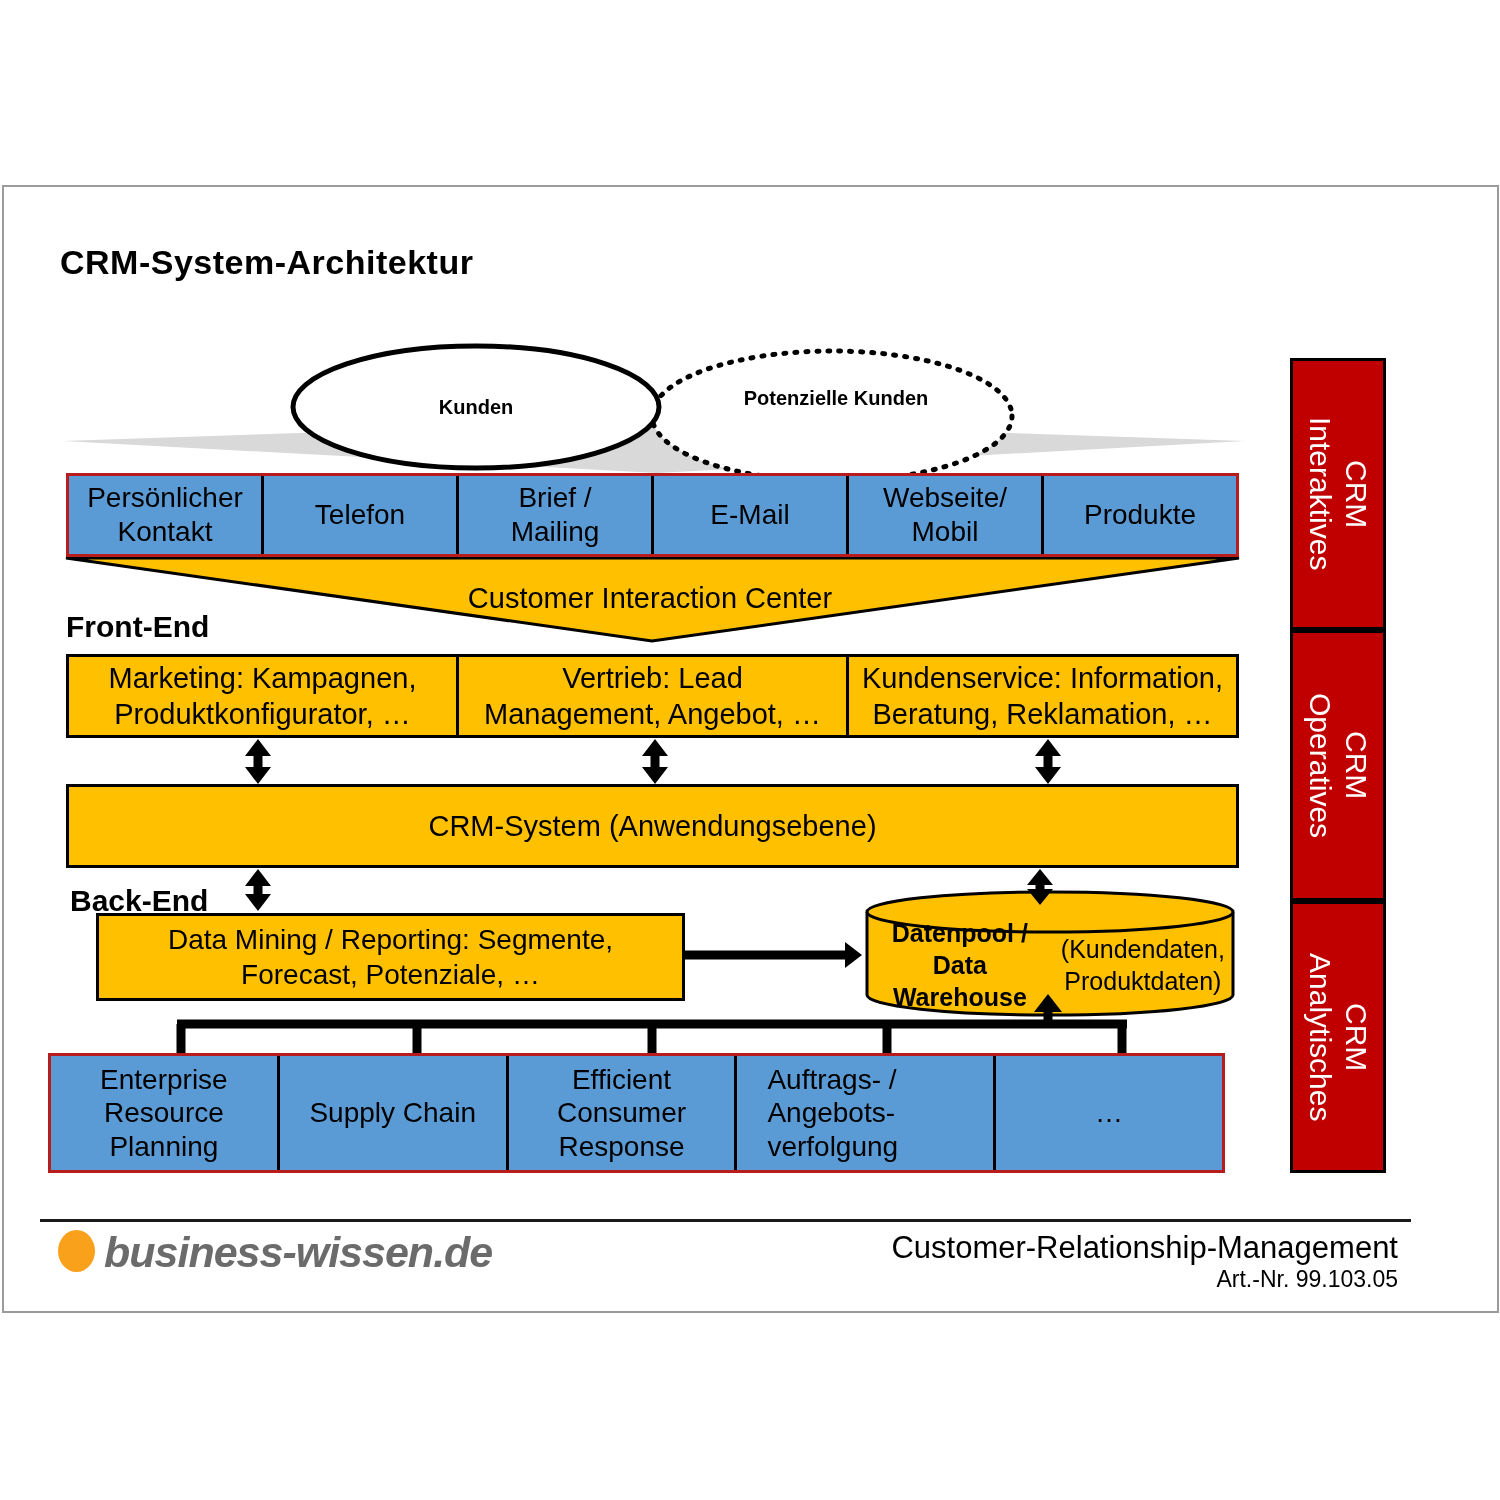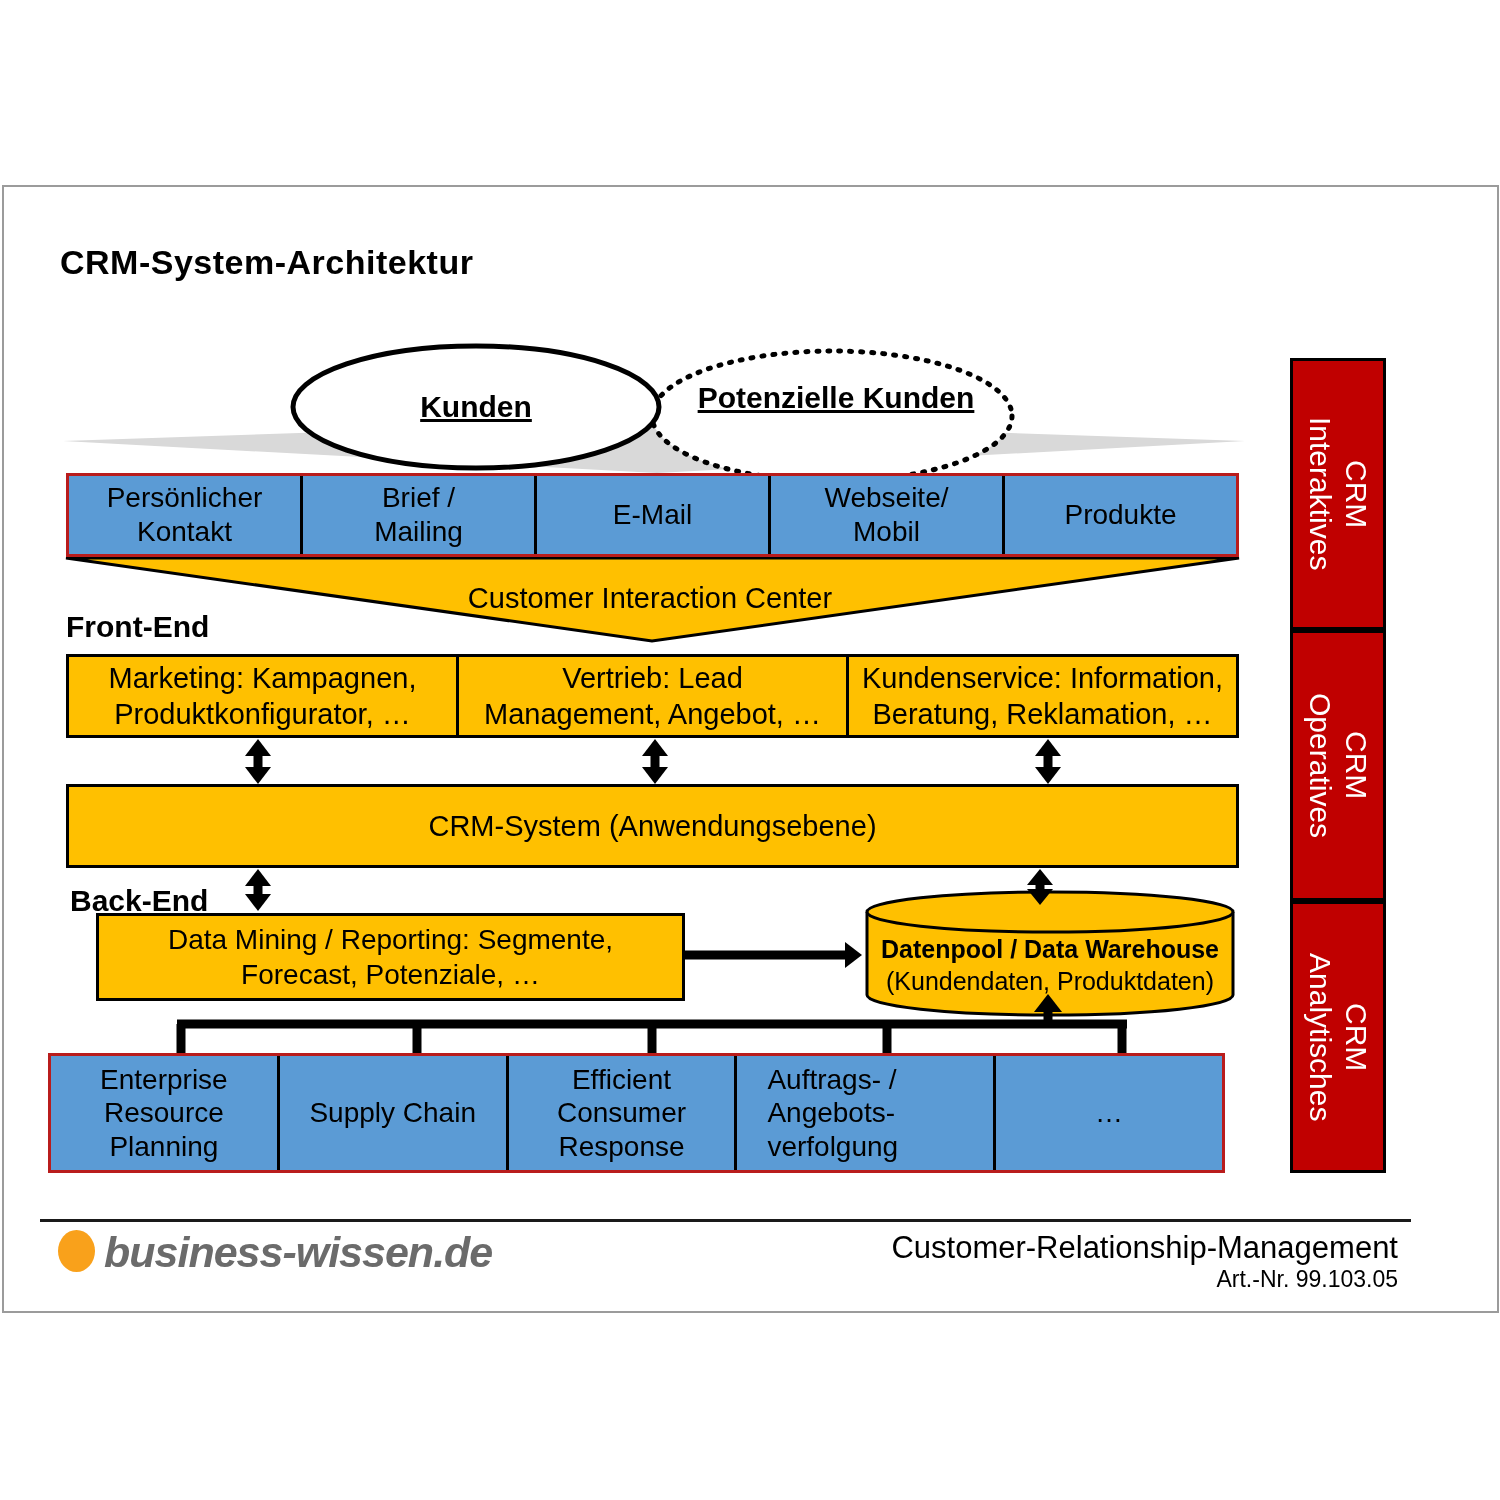--- a/index.html
+++ b/index.html
@@ -17,23 +17,23 @@
   .conn{stroke:#000;stroke-width:9;fill:none;}
   .lbl{font-size:30px;font-weight:bold;}
   .txt-c{display:flex;align-items:center;justify-content:center;text-align:center;white-space:pre-line;}
   .row{display:flex;box-sizing:border-box;border:3px solid #b91c1c;}
   .cell{flex:1;box-sizing:border-box;border-right:3px solid #000;background:var(--blue,#5B9BD5);
         font-size:28px;line-height:1.2;display:flex;align-items:center;justify-content:center;
         text-align:center;white-space:pre-line;}
   .cell:last-child{border-right:none;}
   .orangebox{box-sizing:border-box;border:3px solid #000;background:var(--orange,#FFC000);
         font-size:29px;line-height:1.25;}
-  .ell-label{font-weight:bold;font-size:30px;text-decoration:underline;}
+  .ell-label{font-weight:bold;font-size:20px;}
   .cic-label{font-size:29px;}
-  .cyl-text{flex-direction:column;line-height:1.28;font-size:25px;}
+  .cyl-text{line-height:1.28;font-size:25px;}
   .cyl-text .b{font-weight:bold;}
   .redbar{box-sizing:border-box;border:3px solid #000;background:var(--red,#C00000);color:#fff;
         writing-mode:vertical-lr;font-size:30px;line-height:1.2;display:flex;align-items:center;
         justify-content:center;text-align:center;white-space:pre-line;left:1290px;width:96px;}
   .cell4-left{justify-content:flex-start !important;text-align:left !important;padding-left:30px;}
   .footer-line{left:40px;top:1219px;width:1371px;height:3px;background:#1a1a1a;}
   .logo-dot{left:58px;top:1230px;width:37px;height:42px;border-radius:50%;background:var(--logo-orange,#F9A11B);}
   .logo-text{left:104px;top:1228px;font-size:43px;font-weight:bold;font-style:italic;color:#6b6b6b;letter-spacing:-1px;}
   .foot-title{right:102px;top:1230px;font-size:31px;text-align:right;}
   .foot-art{right:102px;top:1266px;font-size:23px;text-align:right;}
@@ -105,20 +105,21 @@
     <polygon class="blk" points="1048,994 1034,1012 1062,1012"></polygon>
   </g>
 </svg>
 
 <div class="abs txt-c ell-label" style="left:330px;top:392px;width:292px;height:30px;">Kunden</div>
 <div class="abs txt-c ell-label" style="left:666px;top:383px;width:340px;height:30px;">Potenzielle Kunden</div>
 
 <div class="abs row" style="left:66px;top:473px;width:1173px;height:84px;">
   <div class="cell">Persönlicher
 Kontakt</div>
+  <div class="cell">Telefon</div>
   <div class="cell">Brief /
 Mailing</div>
   <div class="cell">E-Mail</div>
   <div class="cell">Webseite/
 Mobil</div>
   <div class="cell">Produkte</div>
 </div>
 
 <div class="abs txt-c cic-label" style="left:300px;top:583px;width:700px;height:30px;">Customer Interaction Center</div>
 

